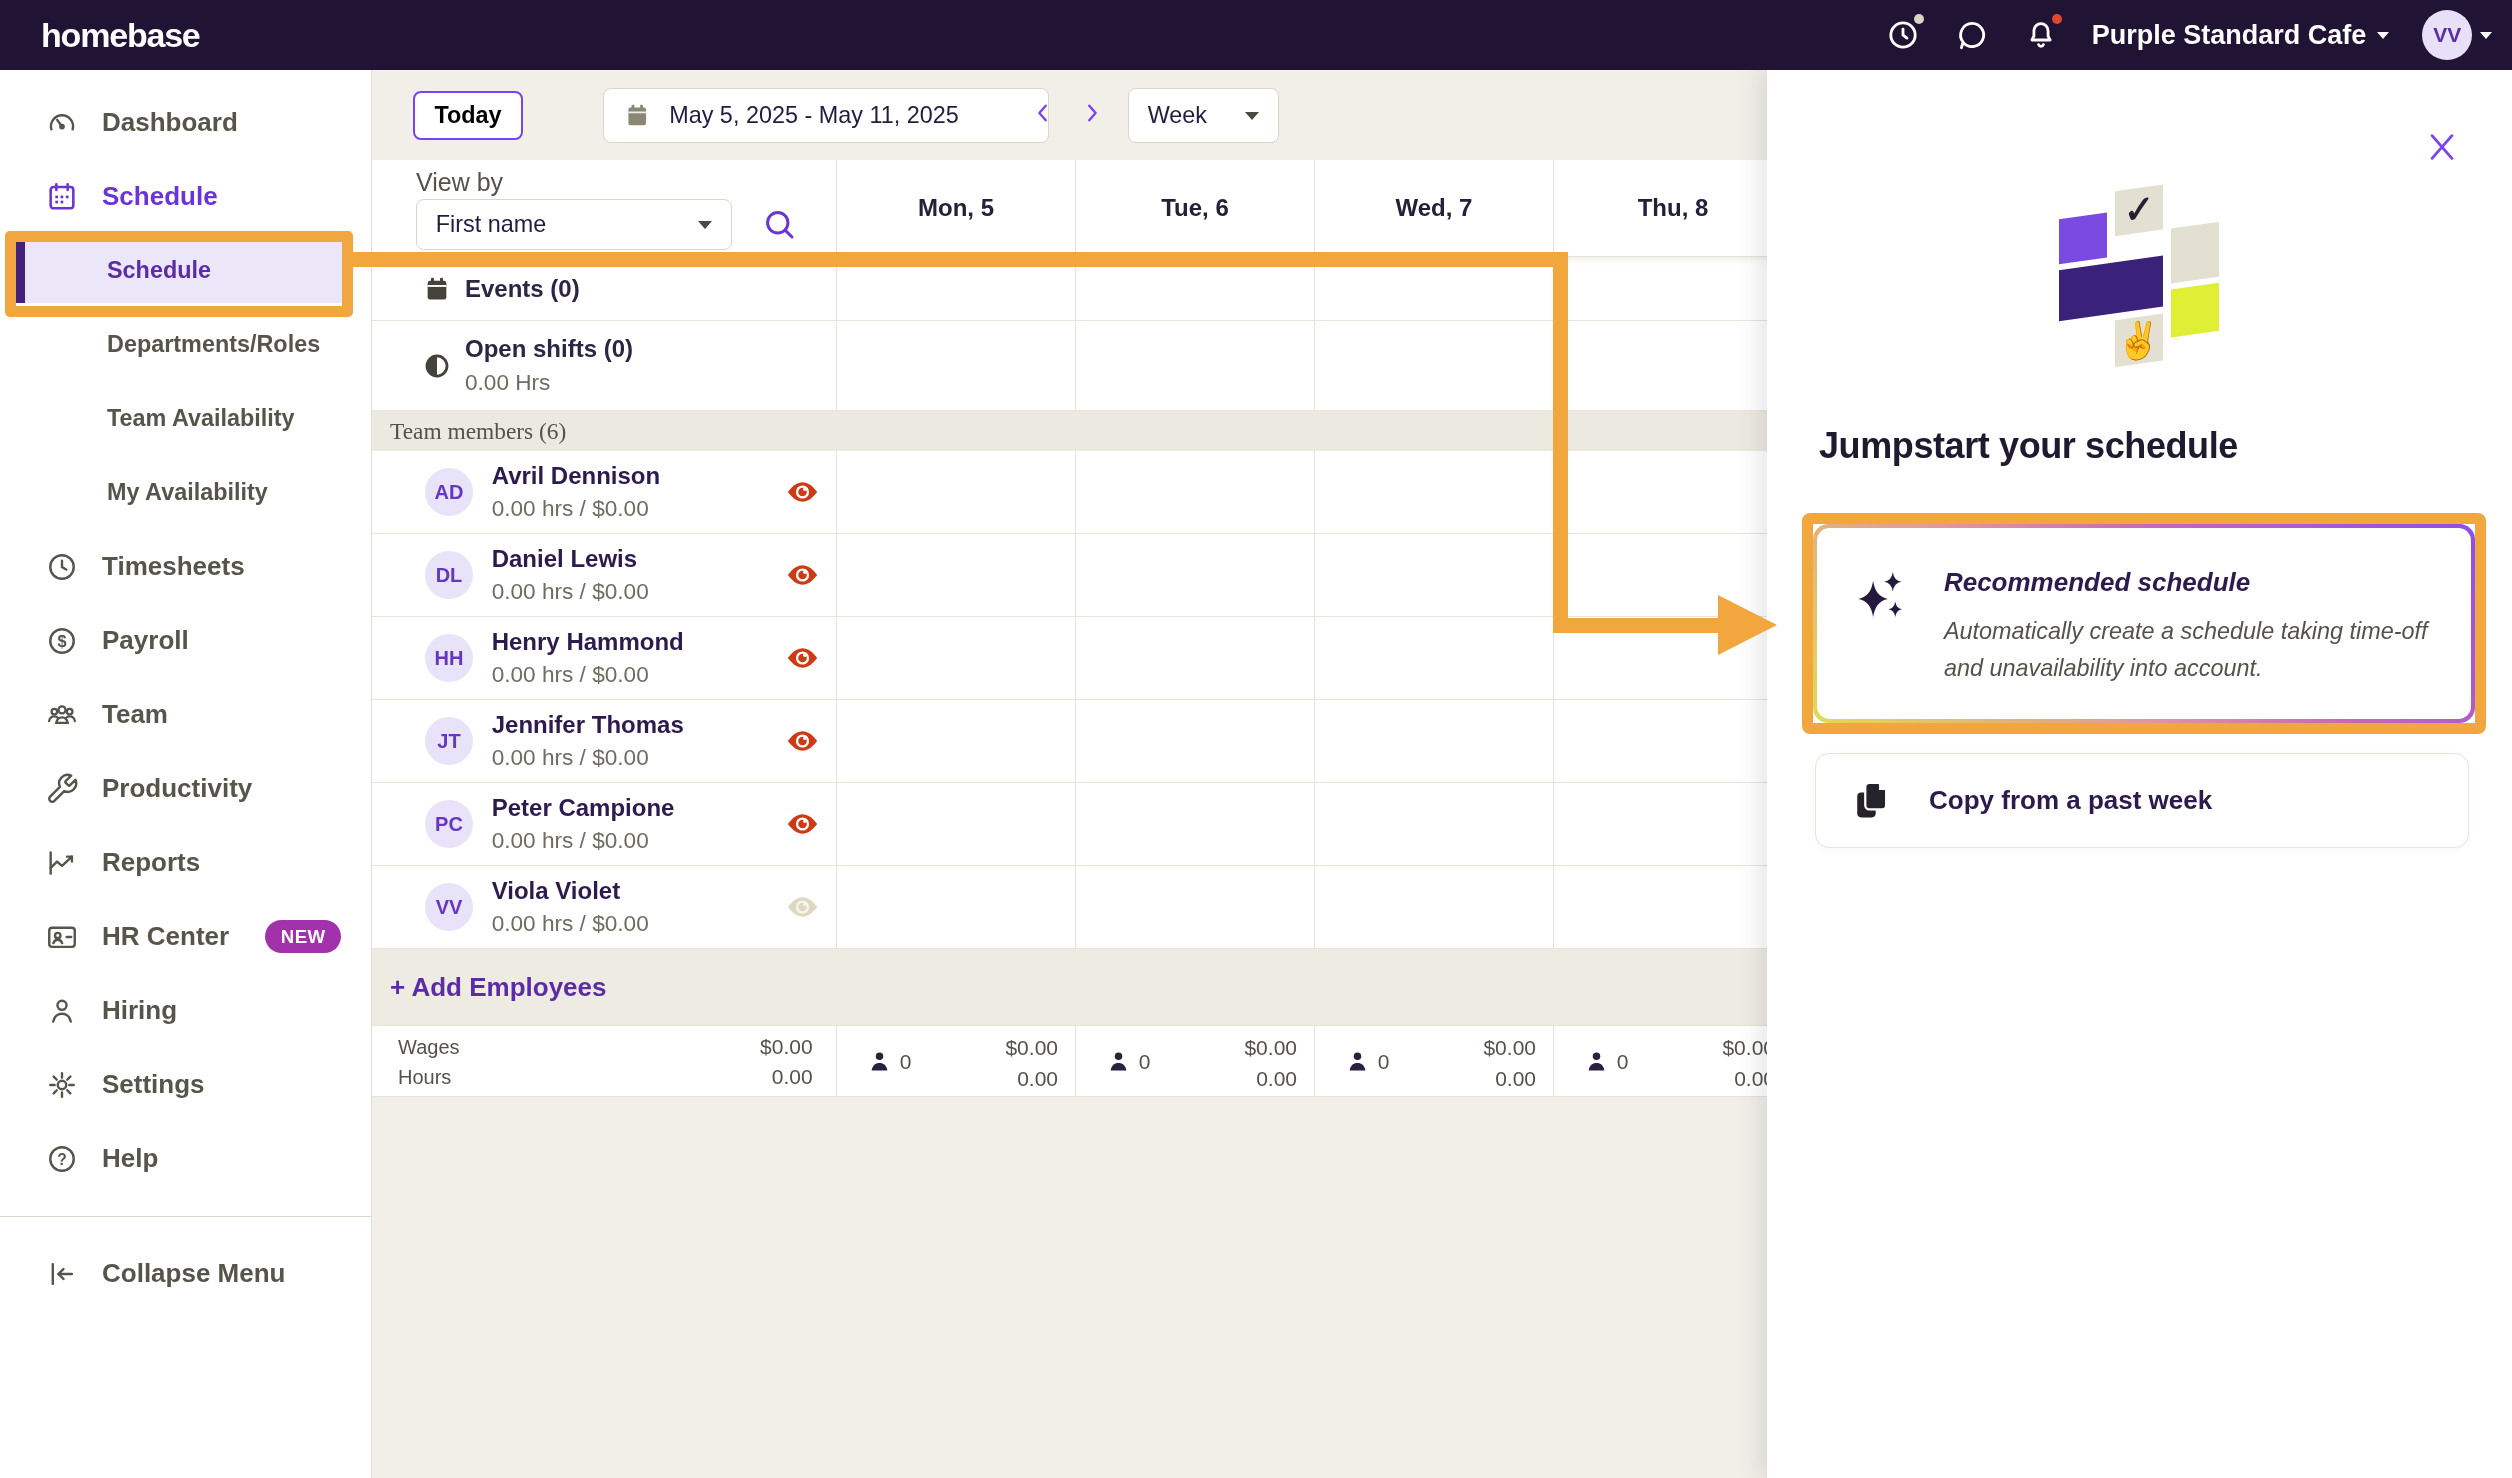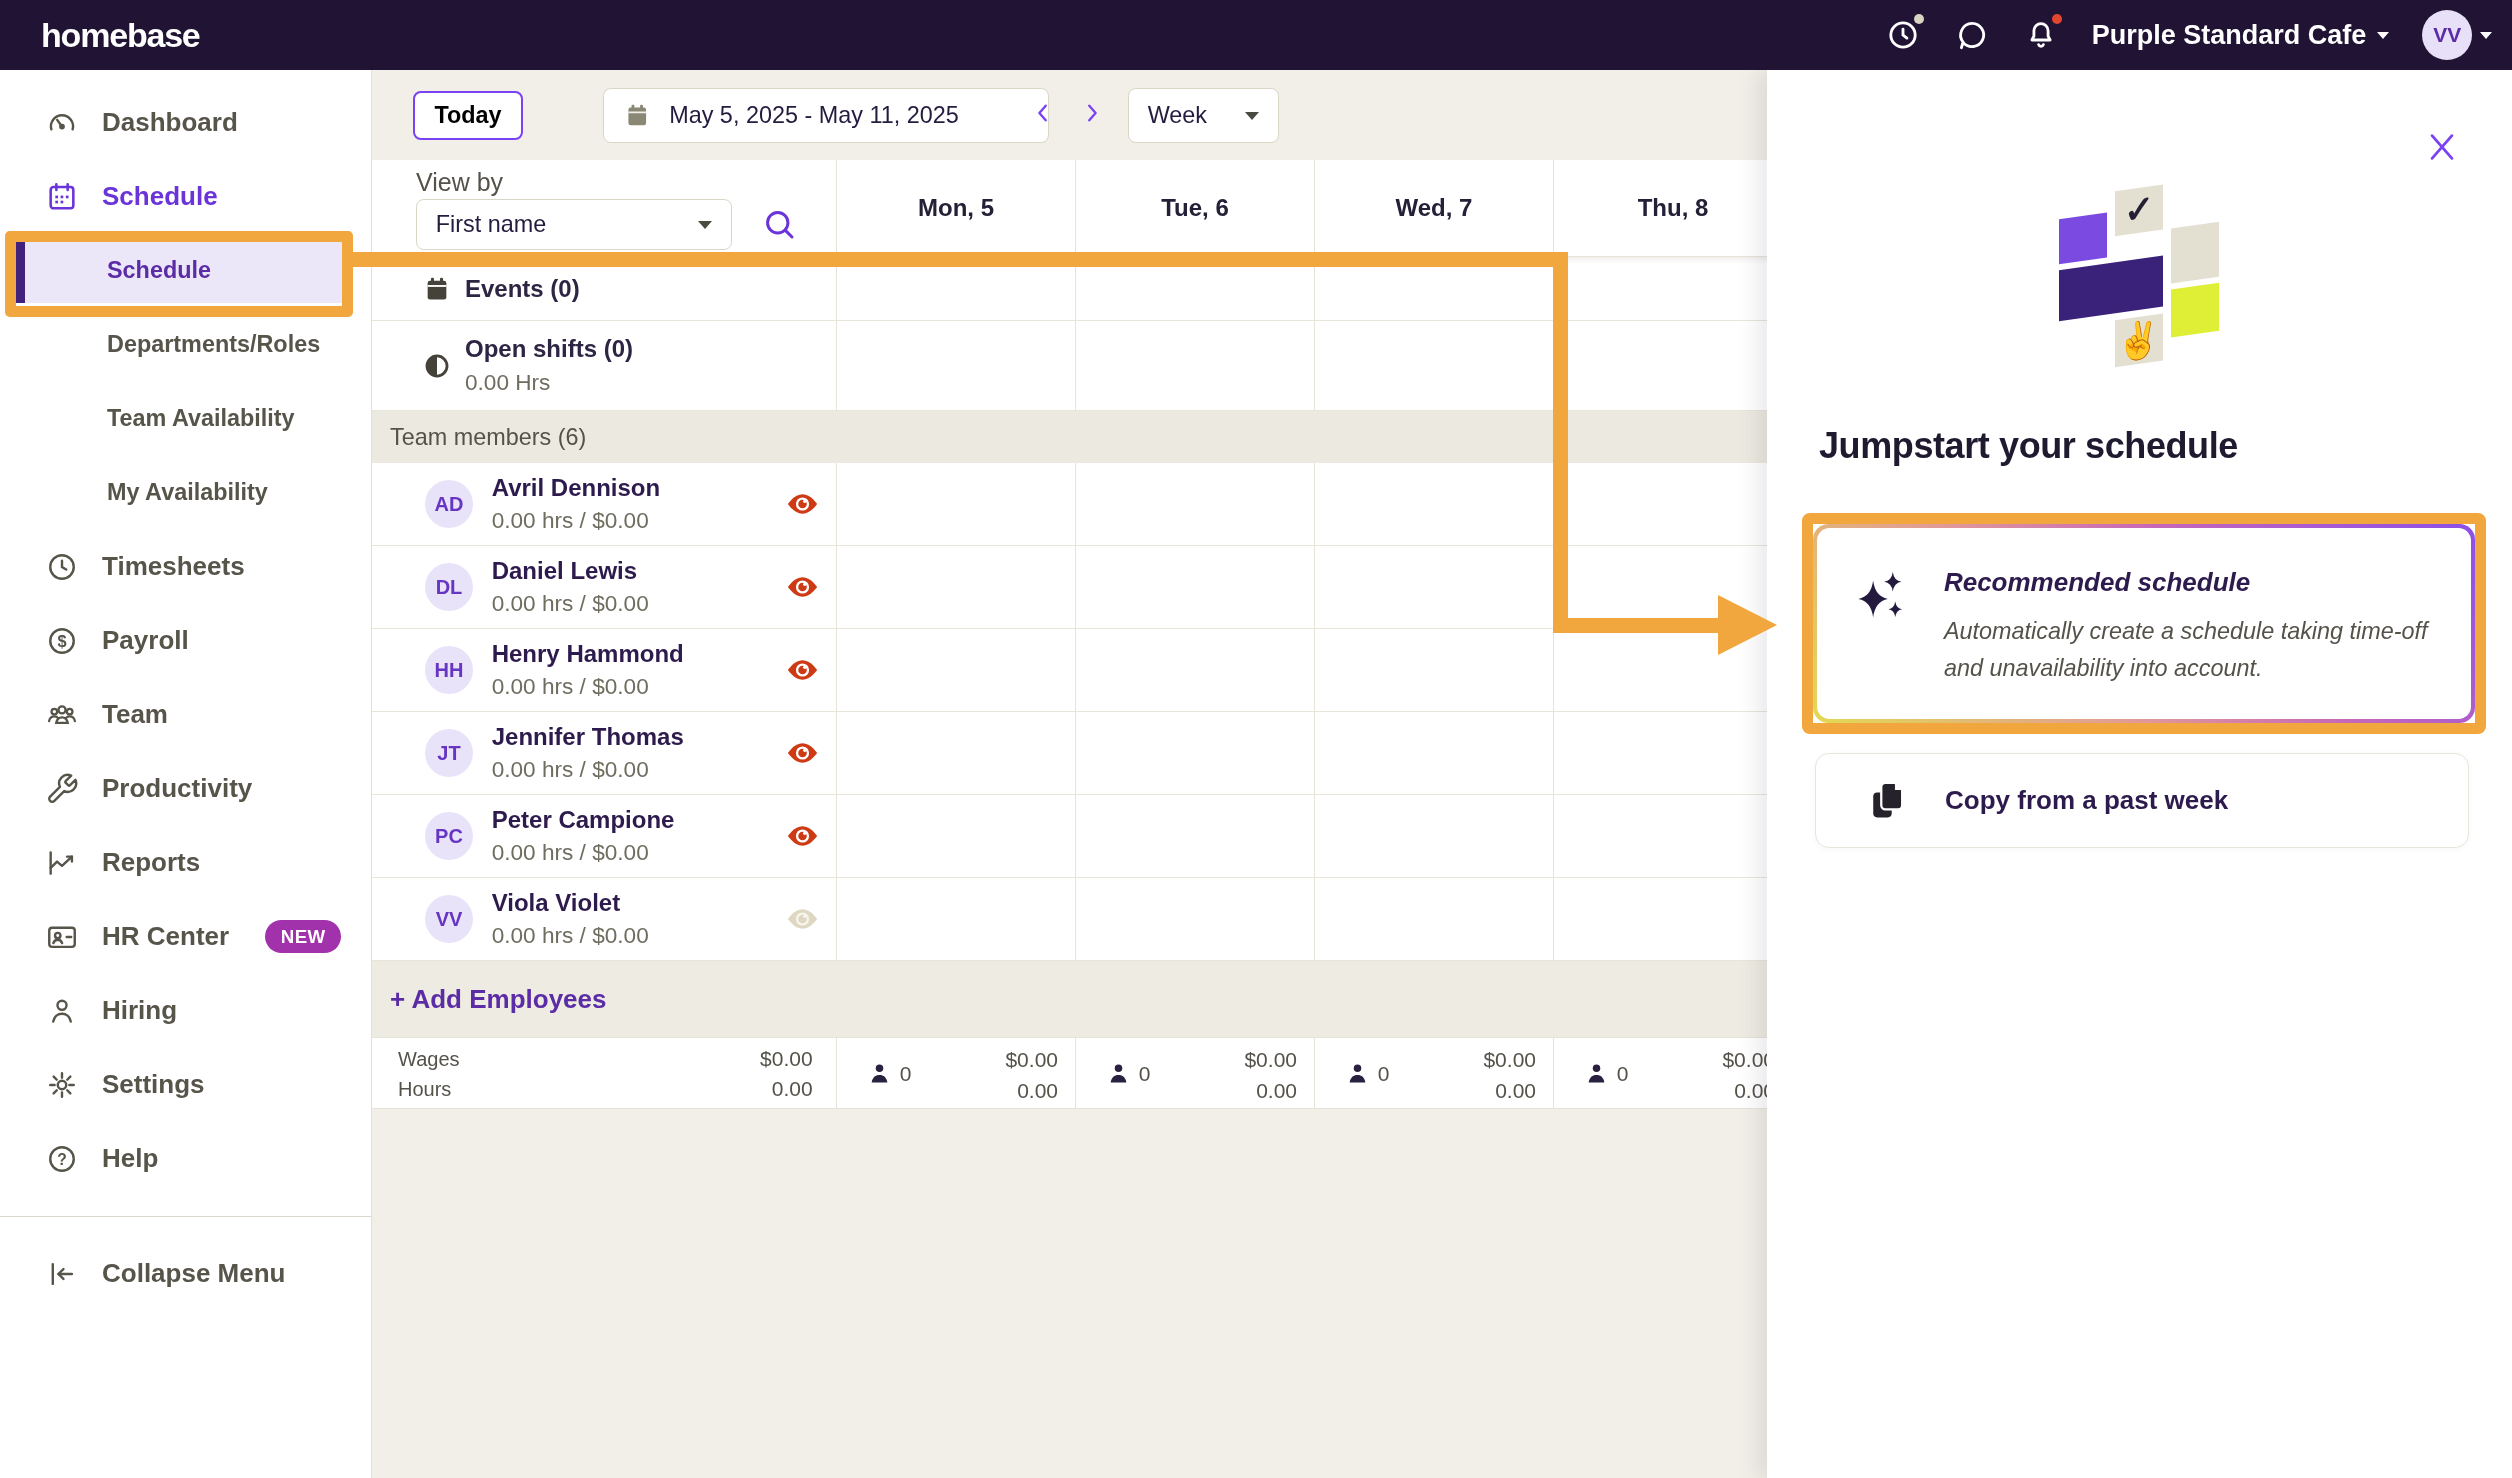--- a/index.html
+++ b/index.html
@@ -58,21 +58,21 @@
   .viewby-select { position:absolute; left:44px; top:39px; width:316px; height:51px; }
   .search-btn { position:absolute; left:390px; top:47px; width:36px; height:36px; cursor:pointer; }
   .search-btn svg { width:36px; height:36px; }
   .day-head { display:flex; align-items:center; justify-content:center; font-size:24px; font-weight:700; color:#232038; }
   .row-events { height:64px; border-bottom:1.6px solid #e8e5d9; }
   .row-open { height:90px; border-bottom:1.6px solid #e8e5d9; }
   .iconrow { display:flex; align-items:center; padding-left:51px; gap:14px; height:100%; }
   .iconrow svg { width:28px; height:28px; flex:0 0 28px; }
   .row-title { font-size:24px; font-weight:600; color:#2e2545; }
   .row-sub { font-size:22.6px; color:#6f6d60; margin-top:6.2px; }
-  .band { height:52px; background:#eceae0; display:flex; align-items:center; padding-left:18px; font-size:23.4px; color:#55524a; width:1395px; }
+  .band { height:40px; background:#eceae0; display:flex; align-items:center; padding-left:18px; font-size:23.4px; color:#55524a; width:1395px;font-family:Liberation Serif, serif; }
   .row-emp { height:83px; border-bottom:1.6px solid #e8e5d9; }
   .emp-cell { display:flex; align-items:center; padding-left:53px; gap:18.7px; height:100%; }
   .avatar { width:48px; height:48px; border-radius:50%; background:#e9e3fa; display:flex; align-items:center; justify-content:center; font-size:20px; font-weight:bold; color:#6636c3; flex:0 0 48px; }
   .emp-name { font-size:24px; font-weight:700; color:#2e1b4d; }
   .emp-stats { font-size:22.6px; color:#6f6d60; margin-top:5.5px; }
   .eye { position:absolute; right:17px; top:50%; transform:translateY(-50%); width:33px; height:23.4px; cursor:pointer; }
   .eye svg { width:33px; height:23.4px; }
   .eye .body-shape { fill:#cd3a14; } .eye .iris { fill:#cd3a14; stroke:#fff; stroke-width:2.4px; } .eye .glint { fill:#fff; }
   .eye.off .body-shape { fill:#ded8c2; } .eye.off .iris { fill:#ded8c2; stroke:#f7f5ec; } .eye.off .glint { fill:#f7f5ec; }
   .band-add { height:76px; background:#eeece2; display:flex; align-items:center; padding-left:18px; width:1395px; }
@@ -94,21 +94,21 @@
   .tile { position:absolute; }
   .tile-check, .tile-peace { display:flex; align-items:center; justify-content:center; font-size:36px; color:#241f33; font-weight:bold; }
   .panel-heading { position:absolute; left:52px; top:355px; font-size:36px; font-weight:800; color:#201a30; letter-spacing:-0.4px; }
   .annot-card { position:absolute; left:35px; top:443px; width:684px; height:221px; border:11px solid #F2A63E; border-radius:7.8px; }
   .grad-border { position:absolute; inset:0; border-radius:15.6px; padding:3.9px; background:linear-gradient(225deg,#8b4fe8 0%,#c768b8 38%,#e19a97 62%,#e3da52 100%);font-style:italic; }
   .card-reco { width:100%; height:100%; background:#fff; border-radius:12.5px; display:flex; padding:39px 28px 0 34px; gap:34px; cursor:pointer; }
   .spark { width:59px; height:59px; flex:0 0 59px; }
   .spark svg { width:59px; height:59px; }
   .card-title { font-size:26px; font-weight:700; color:#2e1b4d; }
   .card-desc { font-size:23.4px; color:#55524a; line-height:37px; margin-top:15.6px; width:499px; }
-  .card-copy { position:absolute; left:48px; top:683px; width:654px; height:95px; background:#fff; border:1.6px solid #e8e5d9; border-radius:14px; display:flex; align-items:center; padding-left:50px; gap:34px; cursor:pointer; box-shadow:0 1.6px 6.2px rgba(0,0,0,.03); }
+  .card-copy { position:absolute; left:48px; top:683px; width:654px; height:95px; background:#fff; border:1.6px solid #e8e5d9; border-radius:14px; display:flex; align-items:center; padding-left:34px; gap:34px; cursor:pointer; box-shadow:0 1.6px 6.2px rgba(0,0,0,.03); }
   .copy-icon { width:45px; height:45px; flex:0 0 45px; }
   .copy-icon svg { width:45px; height:45px; }
   
   .ann { position:absolute; background:#F2A63E; z-index:60; pointer-events:none; }
   .ann-box { position:absolute; left:4.7px; top:231px; width:348px; height:86px; border:11px solid #F2A63E; border-radius:4.7px; background:transparent; z-index:60; pointer-events:none; }
   .ann-h1 { left:351px; top:252px; width:1211px; height:15px; }
   .ann-v  { left:1553px; top:252px; width:15px; height:380px; }
   .ann-h2 { left:1553px; top:618px; width:167px; height:15px; }
   .ann-arrow { position:absolute; left:1718px; top:595px; width:0; height:0; border-left:59px solid #F2A63E; border-top:30px solid transparent; border-bottom:30px solid transparent; z-index:60; pointer-events:none; background:transparent; }
 </style>

